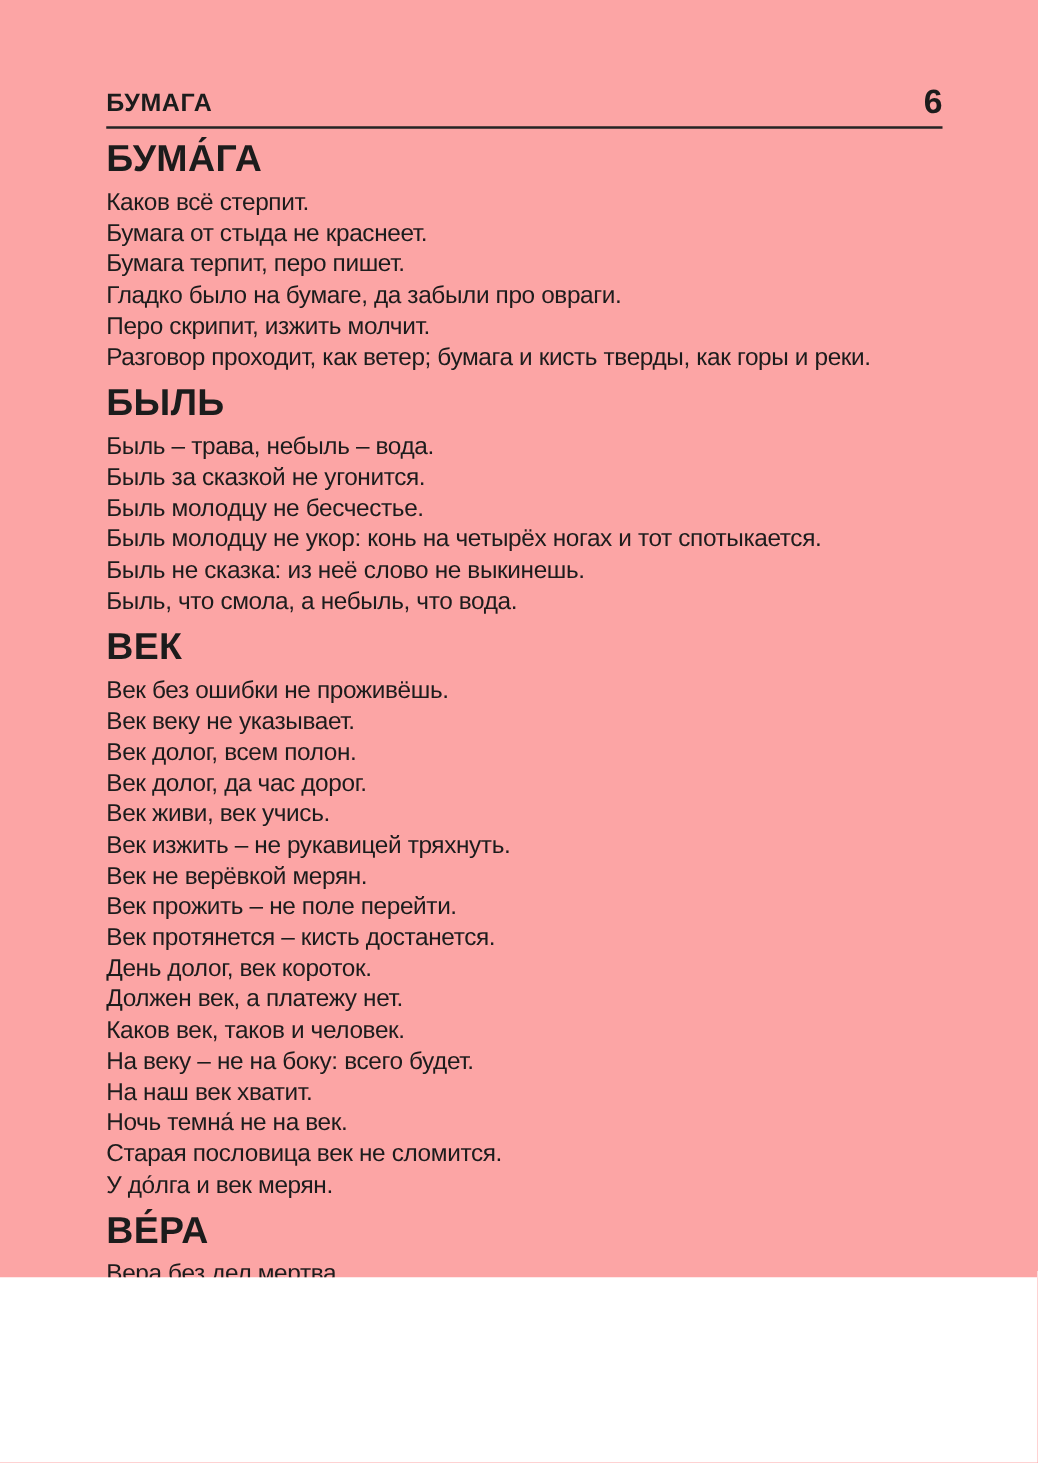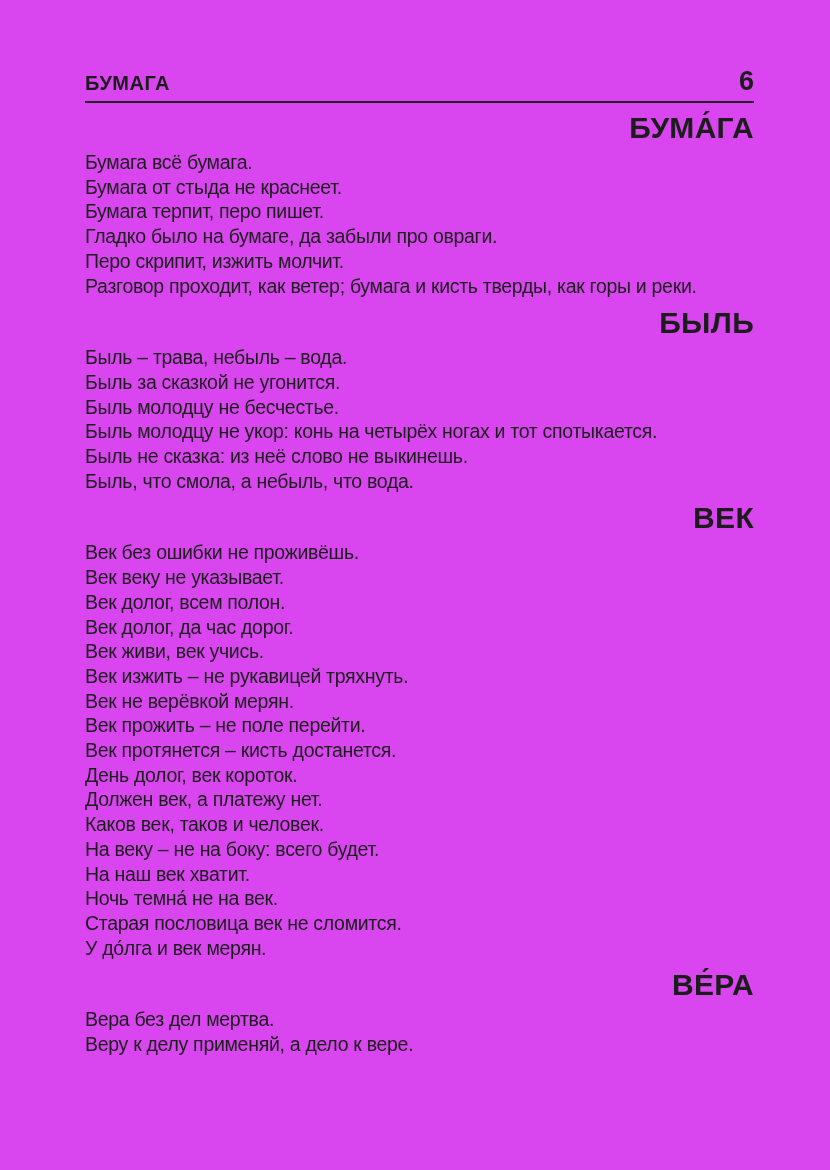--- a/index.html
+++ b/index.html
@@ -3,22 +3,22 @@
 <meta charset="utf-8">
 <style>
   html, body {
     margin: 0;
     padding: 0;
     background: #ffffff;
   }
   .page {
     position: relative;
     width: 830px;
-    height: 1170px;
-    background: #d946ef;
+    height: 1022px;
+    background: #fca5a5;
     color: #1c1c1c;
     font-family: "Liberation Sans", "DejaVu Sans", sans-serif;
     overflow: hidden;
     box-sizing: border-box;
   }
   .content {
     margin-left: 85px;
     margin-right: 76px;
   }
   .page-header {
@@ -38,21 +38,21 @@
   .page-number {
     font-size: 27px;
     line-height: 27px;
     font-weight: bold;
   }
   .section-title {
     margin: 9px 0 6px 0;
     font-size: 30px;
     line-height: 32px;
     font-weight: bold;
-    text-align: right;
+    text-align: left;
     letter-spacing: 0.3px;
   }
   .proverb {
     margin: 0;
     font-size: 19.5px;
     line-height: 24.7px;
     letter-spacing: -0.3px;
     font-weight: normal;
   }
 </style>
@@ -64,21 +64,21 @@
 
     <div class="page-header">
       <span class="running-head">БУМАГА</span>
       <span class="page-number">6</span>
     </div>
 
     <div>
   <section class="proverb-section">
     <h2 class="section-title">БУМА́ГА</h2>
     <div>
-            <p class="proverb">Бумага всё бумага.</p>
+            <p class="proverb">Каков всё стерпит.</p>
             <p class="proverb">Бумага от стыда не краснеет.</p>
             <p class="proverb">Бумага терпит, перо пишет.</p>
             <p class="proverb">Гладко было на бумаге, да забыли про овраги.</p>
             <p class="proverb">Перо скрипит, изжить молчит.</p>
             <p class="proverb">Разговор проходит, как ветер; бумага и кисть тверды, как горы и реки.</p>
           </div>
   </section>
 
   <section class="proverb-section">
     <h2 class="section-title">БЫЛЬ</h2>

